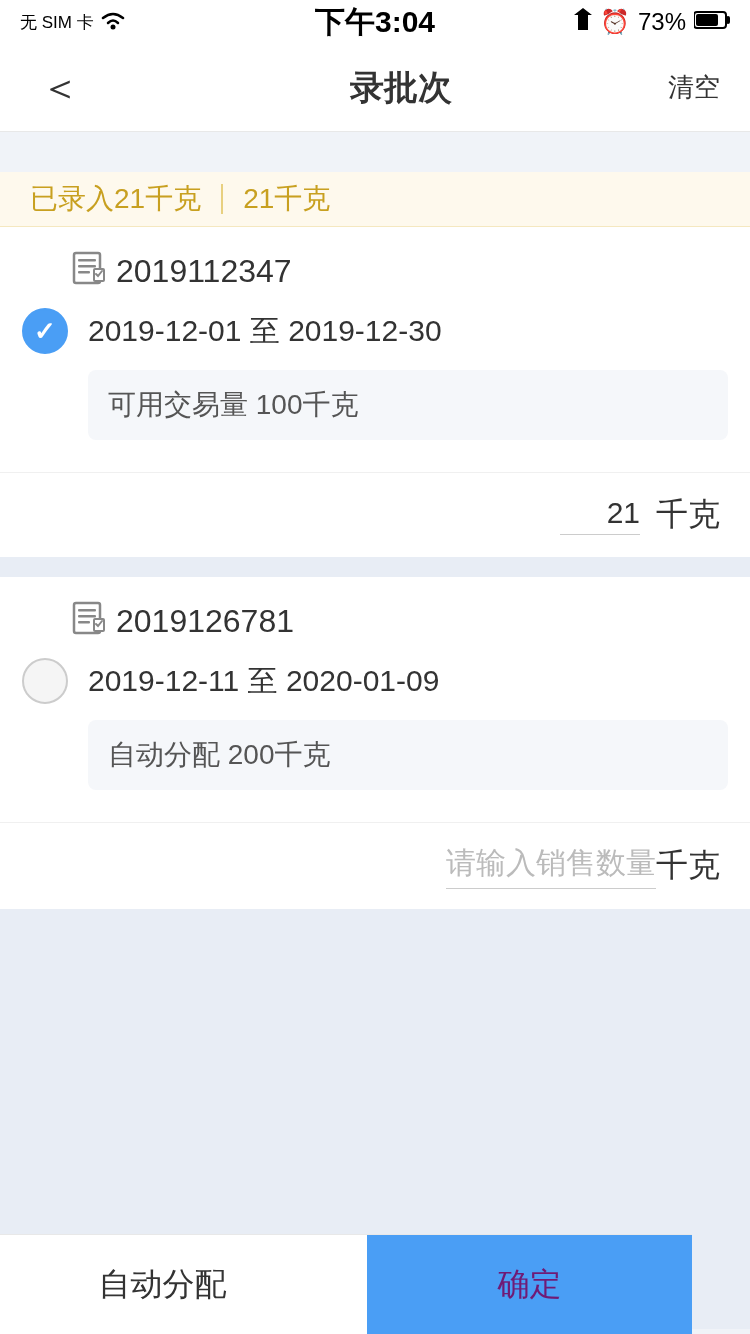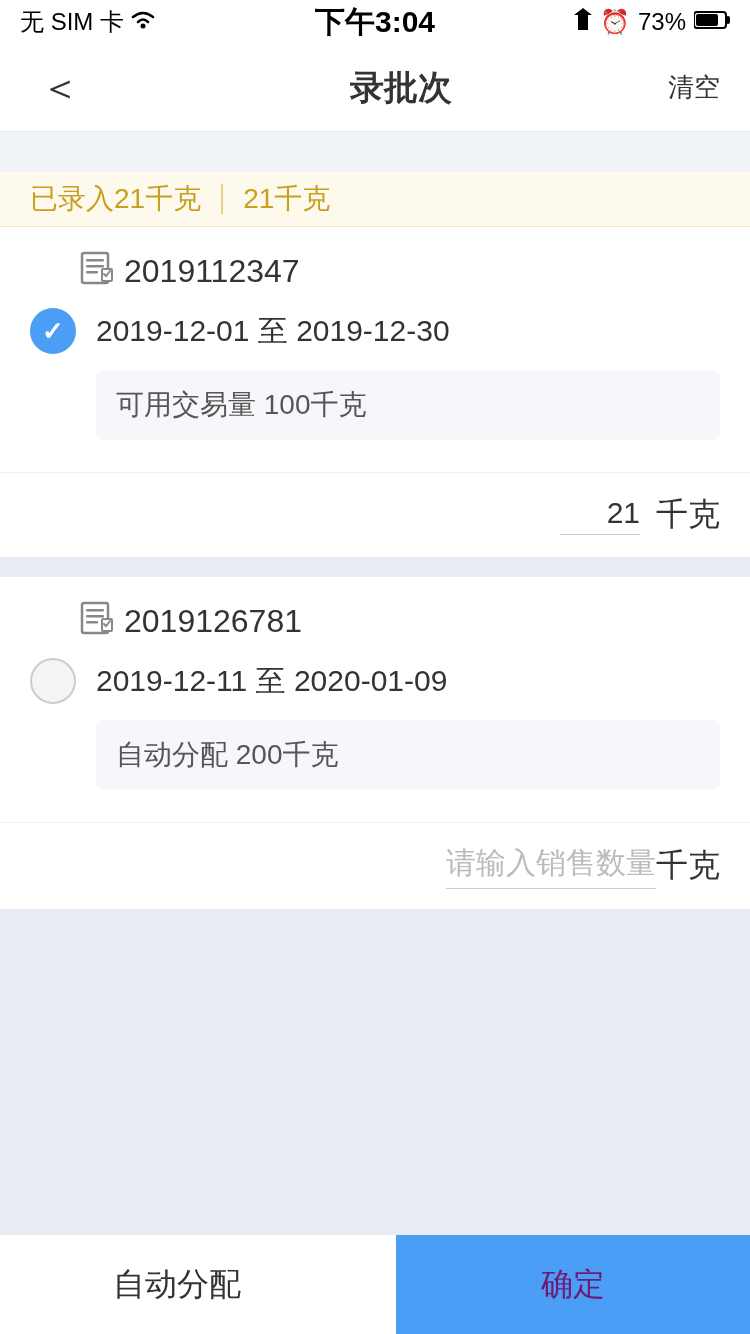--- a/index.html
+++ b/index.html
@@ -21,21 +21,21 @@
       align-items: center;
       justify-content: space-between;
       padding: 0 20px;
       font-size: 24px;
       color: #000;
     }
     .status-left {
       display: flex;
       align-items: center;
       gap: 4px;
-      font-size: 24px;
+      font-size: 17px;
     }
     .status-center {
       font-size: 30px;
       font-weight: 600;
       position: absolute;
       left: 50%;
       transform: translateX(-50%);
     }
     .status-right {
       display: flex;
@@ -91,21 +91,21 @@
       height: 30px;
       background: #e8d080;
     }
 
     
     .batch-card {
       background: #fff;
       margin-bottom: 0;
     }
     .batch-card-inner {
-      padding: 24px 30px;
+      padding: 24px 22px;
     }
     .batch-id-row {
       display: flex;
       align-items: center;
       gap: 10px;
       margin-bottom: 16px;
       padding-left: 50px;
     }
     .batch-icon {
       font-size: 30px;
@@ -211,21 +211,21 @@
       background: #e8edf5;
       flex: 1;
       min-height: 420px;
     }
 
     
     .bottom-bar {
       position: fixed;
       bottom: 0;
       left: 0;
-      width: 750px;
+      width: 692px;
       height: 100px;
       display: flex;
       background: #fff;
       border-top: 1px solid #e8e8e8;
     }
     .bottom-btn-auto {
       flex: 1;
       display: flex;
       align-items: center;
       justify-content: center;

